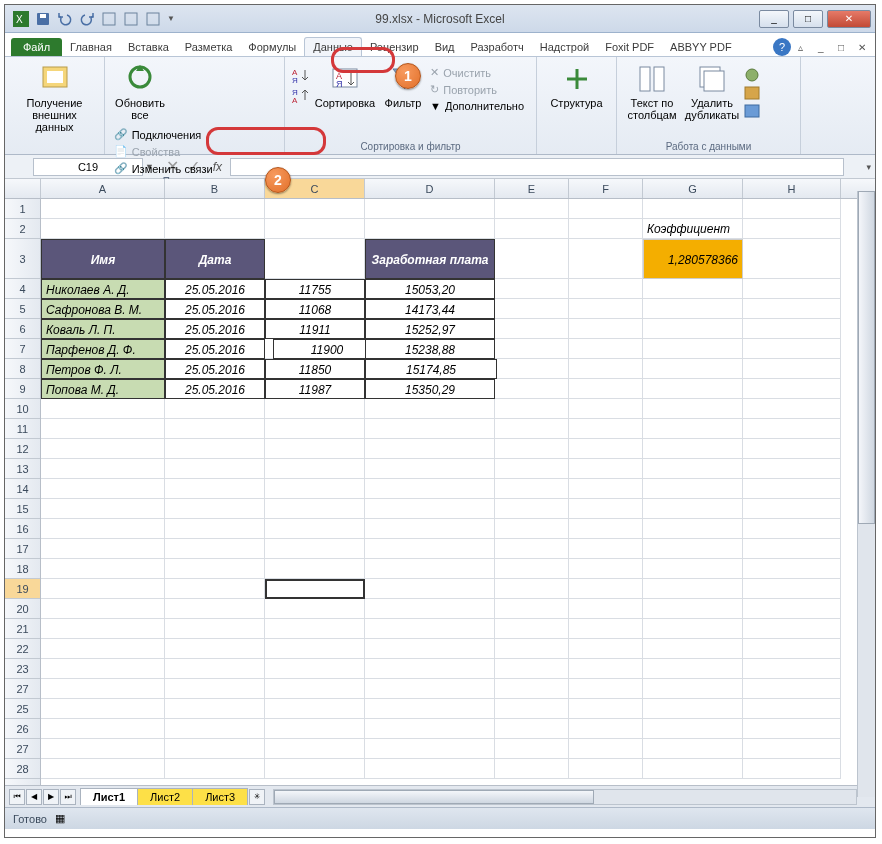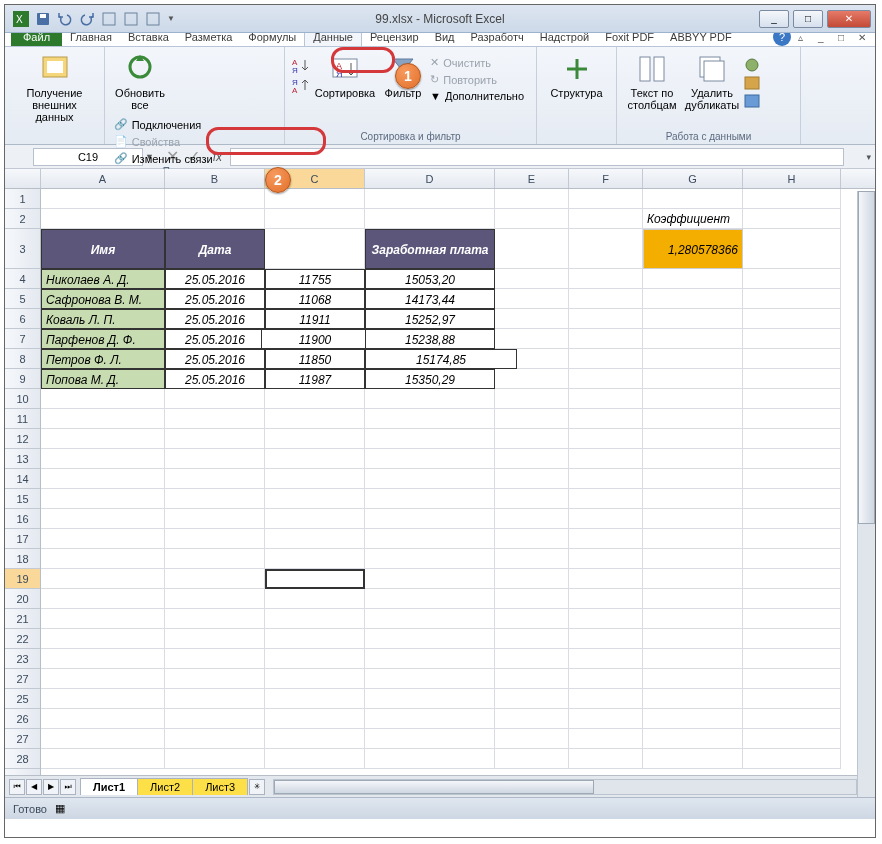--- a/index.html
+++ b/index.html
@@ -8,21 +8,21 @@
 .window { border: 1px solid #666; width: 872px; height: 834px; margin: 4px; background: #fff; position: relative; }
 
 .titlebar { height: 28px; background: linear-gradient(#dde5f0,#cdd9e9); display: flex; align-items: center; border-bottom: 1px solid #9db2cc; position: relative; }
 .titlebar .qat { display: flex; align-items: center; gap: 6px; padding-left: 8px; }
 .qat-icon { width: 16px; height: 16px; display: inline-block; }
 .title-text { position: absolute; left: 50%; transform: translateX(-50%); font-size: 12px; color: #444; }
 .win-btns { margin-left: auto; display: flex; }
 .win-btn { width: 30px; height: 18px; border: 1px solid #7a8aa0; border-radius: 2px; margin-right: 4px; background: linear-gradient(#f4f7fb,#d6e0ed); font-size: 10px; display:flex;align-items:center;justify-content:center; }
 .win-btn.close { background: linear-gradient(#e67a68,#c24a36); color:#fff; width:44px; }
 
-.ribbon-tabs { height: 14px; display: flex; align-items: flex-end; padding-left: 6px; border-bottom: 1px solid #b8c5d6; font-size: 11px; }
+.ribbon-tabs { height: 24px; display: flex; align-items: flex-end; padding-left: 6px; border-bottom: 1px solid #b8c5d6; font-size: 11px; }
 .ribbon-tab { padding: 3px 8px; color: #3b3b3b; cursor: default; }
 .ribbon-tab.file { background: #2d7a2d; color: #fff; border-radius: 3px 3px 0 0; padding: 3px 12px; }
 .ribbon-tab.active { background: #f2f5fa; border: 1px solid #b8c5d6; border-bottom: none; border-radius: 3px 3px 0 0; }
 .ribbon-tabs .help { margin-left: auto; width:18px;height:18px;border-radius:50%;background:#3a77c4;color:#fff;font-size:11px;display:flex;align-items:center;justify-content:center;margin-right:4px; }
 .ribbon-tabs .mini-btn { width:14px; height:14px; margin: 0 3px; font-size:10px; color:#555; }
 
 .ribbon-body { height: 98px; background: linear-gradient(#f3f6fb,#e5ebf3); border-bottom: 1px solid #aeb9c8; display: flex; font-size: 11px; position: relative; }
 .ribbon-group { border-right: 1px solid #c6cfdb; padding: 4px 6px 2px; display: flex; flex-direction: column; align-items: center; position: relative; }
 .ribbon-group .group-label { font-size: 10px; color: #5b6a80; margin-top: auto; }
 .big-btn { display: flex; flex-direction: column; align-items: center; gap: 2px; padding: 2px 4px; }
@@ -597,26 +597,26 @@
           <div class="cell tcell name" style="left:0px;top:100px;width:124px">Сафронова В. М.</div>
           <div class="cell tcell" style="left:124px;top:100px;width:100px">25.05.2016</div>
           <div class="cell tcell" style="left:224px;top:100px;width:100px">11068</div>
           <div class="cell tcell" style="left:324px;top:100px;width:130px">14173,44</div>
           <div class="cell tcell name" style="left:0px;top:120px;width:124px">Коваль Л. П.</div>
           <div class="cell tcell" style="left:124px;top:120px;width:100px">25.05.2016</div>
           <div class="cell tcell" style="left:224px;top:120px;width:100px">11911</div>
           <div class="cell tcell" style="left:324px;top:120px;width:130px">15252,97</div>
           <div class="cell tcell name" style="left:0px;top:140px;width:124px">Парфенов Д. Ф.</div>
           <div class="cell tcell" style="left:124px;top:140px;width:100px">25.05.2016</div>
-          <div class="cell tcell" style="left:220px;top:140px;width:108px">11900</div>
+          <div class="cell tcell" style="left:232px;top:140px;width:108px">11900</div>
           <div class="cell tcell" style="left:324px;top:140px;width:130px">15238,88</div>
           <div class="cell tcell name" style="left:0px;top:160px;width:124px">Петров Ф. Л.</div>
           <div class="cell tcell" style="left:124px;top:160px;width:100px">25.05.2016</div>
           <div class="cell tcell" style="left:224px;top:160px;width:100px">11850</div>
-          <div class="cell tcell" style="left:324px;top:160px;width:152px">15174,85</div>
+          <div class="cell tcell" style="left:324px;top:160px;width:132px">15174,85</div>
           <div class="cell tcell name" style="left:0px;top:180px;width:124px">Попова М. Д.</div>
           <div class="cell tcell" style="left:124px;top:180px;width:100px">25.05.2016</div>
           <div class="cell tcell" style="left:224px;top:180px;width:100px">11987</div>
           <div class="cell tcell" style="left:324px;top:180px;width:130px">15350,29</div>
           <div class="sel-cell" style="position:absolute;left:224px;top:380px;width:100px;height:20px"></div>
         </div>
     </div>
   </div>
 
   <div class="vscroll">

